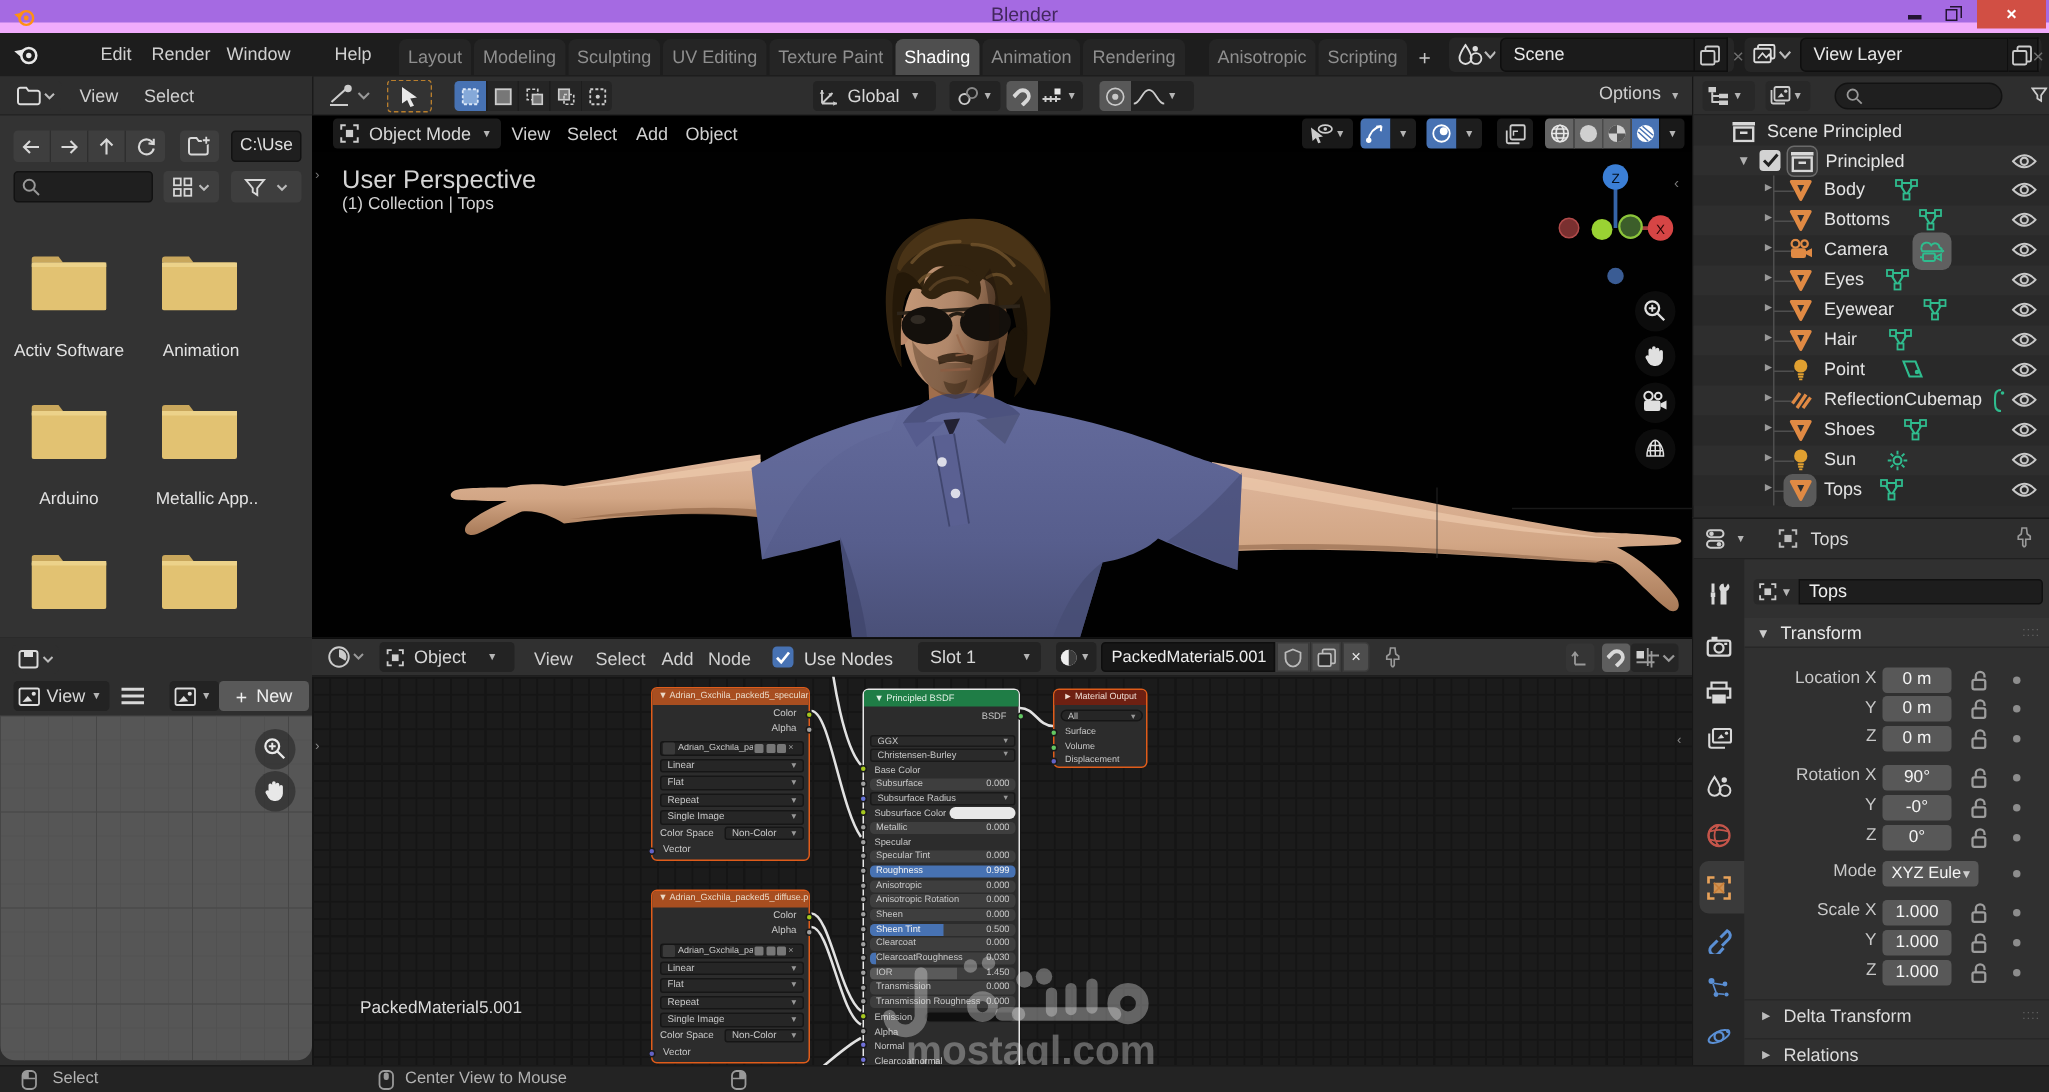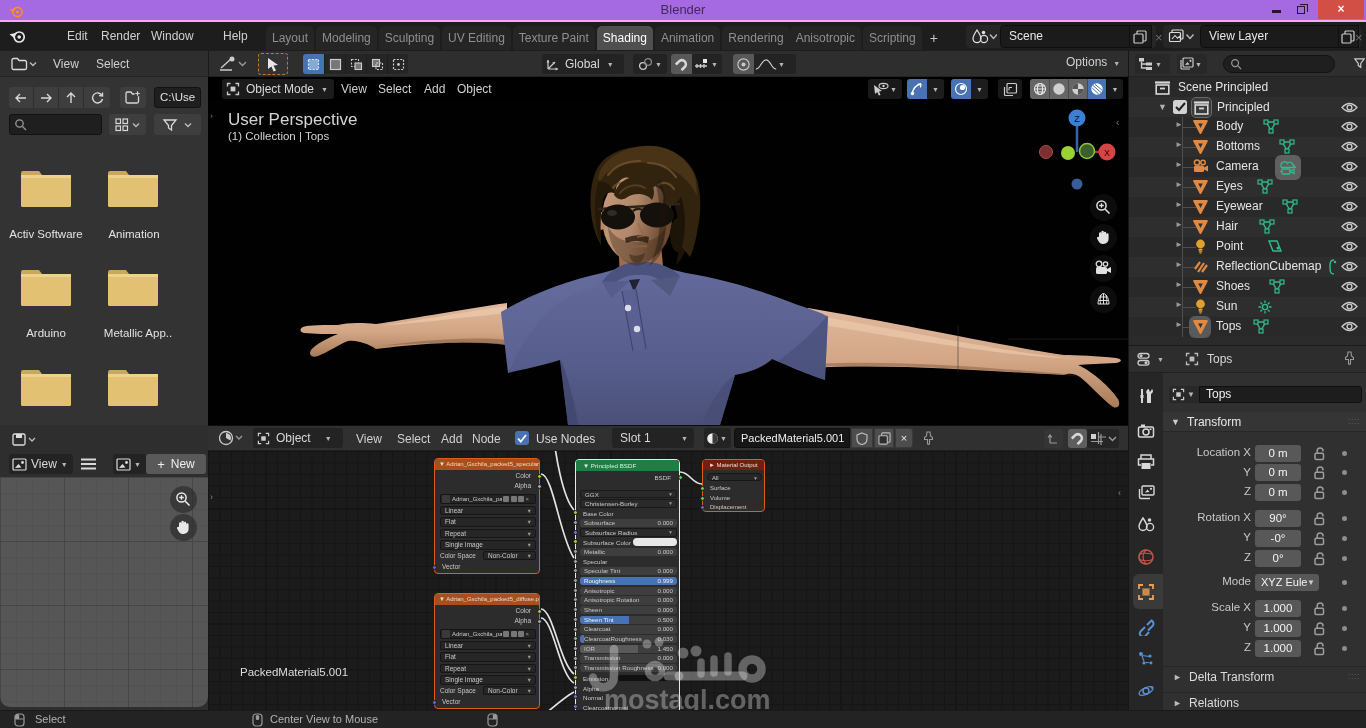--- a/index.html
+++ b/index.html
@@ -6,21 +6,21 @@
 #app{position:absolute;left:0;top:0;width:1366px;height:728px;background:#1d1d1d;}
 .abs{position:absolute;}
 .btn{background:#3e3e3e;border-radius:3px;display:flex;align-items:center;justify-content:center;}
 .dfield{background:#1f1f1f;border:1px solid #121212;border-radius:3px;color:#e0e0e0;}
 .menu{color:#d0d0d0;}
 svg{display:block;}
 .ddv{color:#b5b5b5;font-size:7px;}
 </style></head><body>
 <div id="app">
 
-<div class="abs" style="left:0;top:0;width:1366px;height:22px;background:#a56ae2;border-bottom:2px solid #f0abfc;">
+<div class="abs" style="left:0;top:0;width:1366px;height:22px;background:#a56ae2;border-bottom:7px solid #f0abfc;">
   <div class="abs" style="left:8px;top:3px;width:16px;height:16px;">
         <svg width="16" height="16" viewBox="0 0 16 16">
           <circle cx="9.5" cy="9" r="4.6" fill="none" stroke="#ff9012" stroke-width="1.6"></circle>
           <circle cx="9.5" cy="9" r="1.6" fill="#ff9012"></circle>
           <path d="M1.5 6.5 L8 5.2 L5.2 9.8 Z" fill="#ff9012"></path>
         </svg>
       </div>
   <div class="abs" style="left:0;top:2px;width:1366px;text-align:center;font-size:13px;color:#43275e;">Blender</div>
   <div class="abs" style="left:1272px;top:10px;width:9px;height:2.5px;background:#241433;"></div>
   <div class="abs" style="left:1297px;top:6px;width:8px;height:8px;border:1.5px solid #241433;"></div>
@@ -43,21 +43,21 @@
   <div class="abs menu" style="left:223px;top:7px;">Help</div>
 
   <div class="abs" style="left:266px;top:3px;height:26px;display:flex;align-items:center;color:#8f8f8f;font-size:12px;">
     <div style="padding:5px 6px;background:#252525;border-radius:5px 5px 0 0;margin-right:2px;">Layout</div>
     <div style="padding:5px 6px;background:#252525;border-radius:5px 5px 0 0;margin-right:2px;">Modeling</div>
     <div style="padding:5px 6px;background:#252525;border-radius:5px 5px 0 0;margin-right:2px;">Sculpting</div>
     <div style="padding:5px 6px;background:#252525;border-radius:5px 5px 0 0;margin-right:2px;">UV Editing</div>
     <div style="padding:5px 6px;background:#252525;border-radius:5px 5px 0 0;margin-right:2px;">Texture Paint</div>
     <div style="padding:5px 6px;background:#4f4f4f;border-radius:5px 5px 0 0;margin-right:2px;color:#ffffff;">Shading</div>
     <div style="padding:5px 6px;background:#252525;border-radius:5px 5px 0 0;margin-right:2px;">Animation</div>
-    <div style="padding:5px 6px;background:#252525;border-radius:5px 5px 0 0;margin-right:0;">Rendering</div>
+    <div style="padding:5px 6px;background:#252525;border-radius:5px 5px 0 0;margin-right:16px;">Rendering</div>
     <div style="padding:5px 6px;background:#252525;border-radius:5px 5px 0 0;margin-right:2px;">Anisotropic</div>
     <div style="padding:5px 6px;background:#252525;border-radius:5px 5px 0 0;">Scripting</div>
     <div style="padding:5px 8px;color:#c5c5c5;font-size:14px;">+</div>
   </div>
 
   <div class="abs" style="left:966px;top:3px;width:190px;height:23px;background:#262626;border-radius:4px;"></div>
   <div class="abs" style="left:971px;top:7px;">
         <svg width="26" height="15" viewBox="0 0 26 15">
           <path d="M6 1 C6 1 10 7 10 9.6 A4 4 0 0 1 2 9.6 C2 7 6 1 6 1 Z" fill="none" stroke="#ddd" stroke-width="1.3"></path>
           <circle cx="12.5" cy="3.5" r="1.8" fill="#ddd"></circle>

